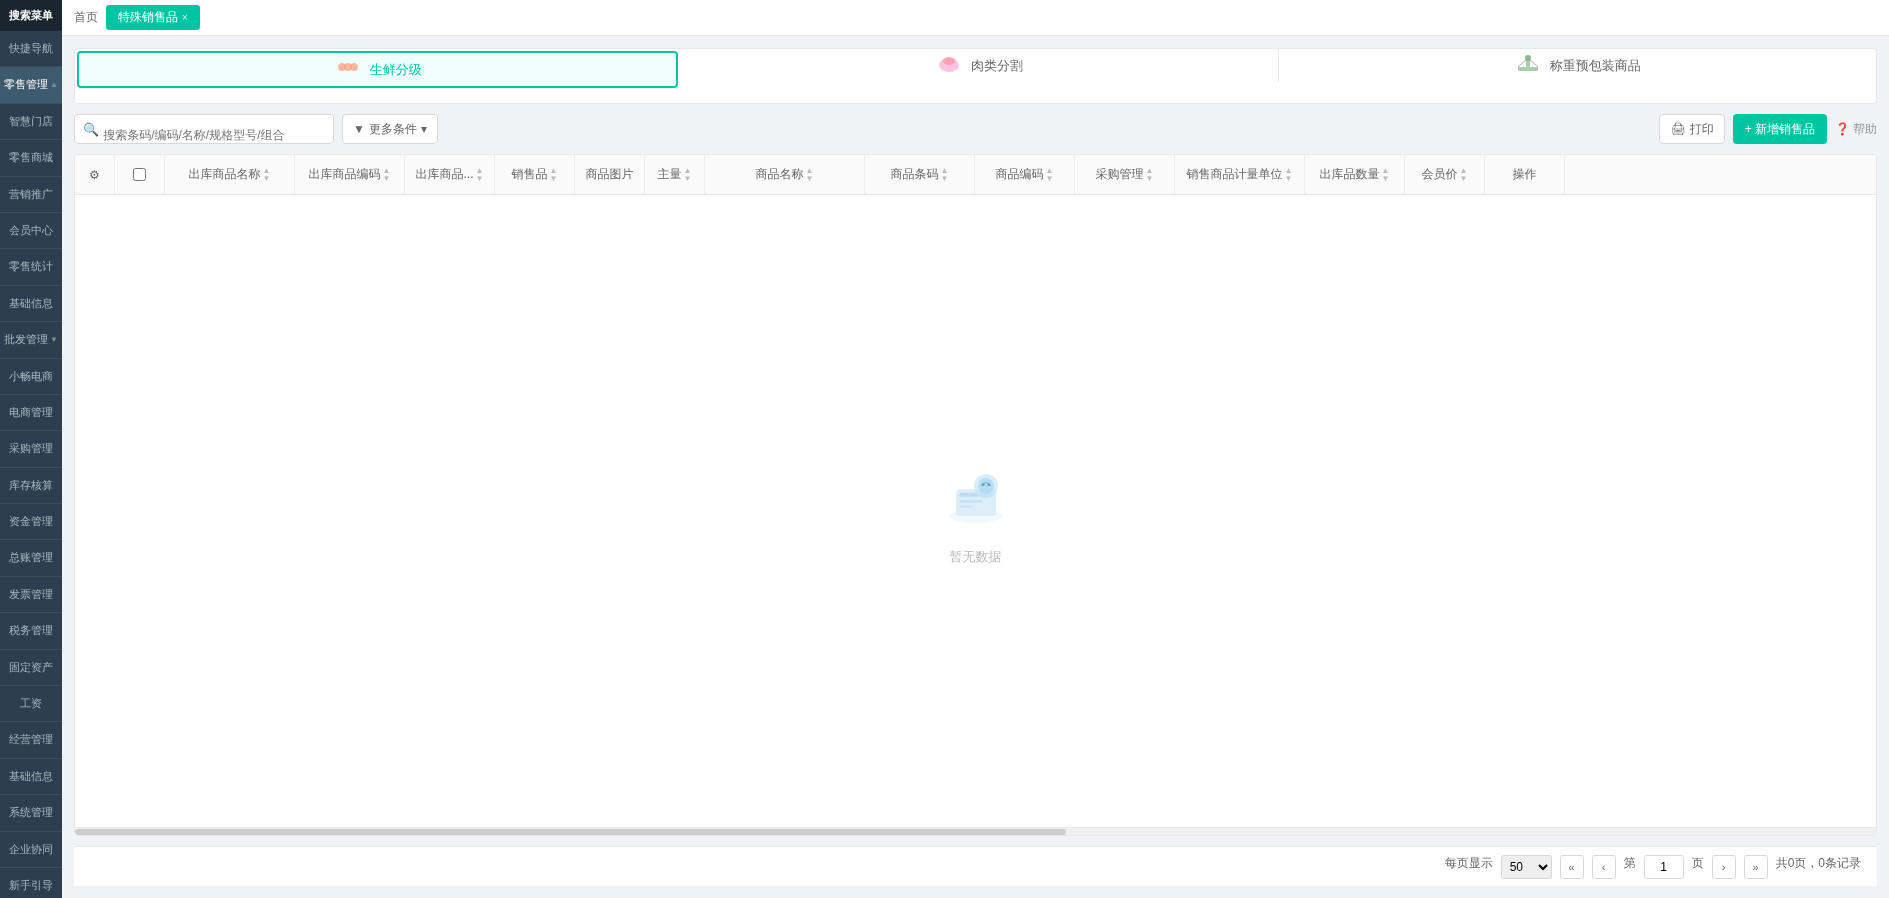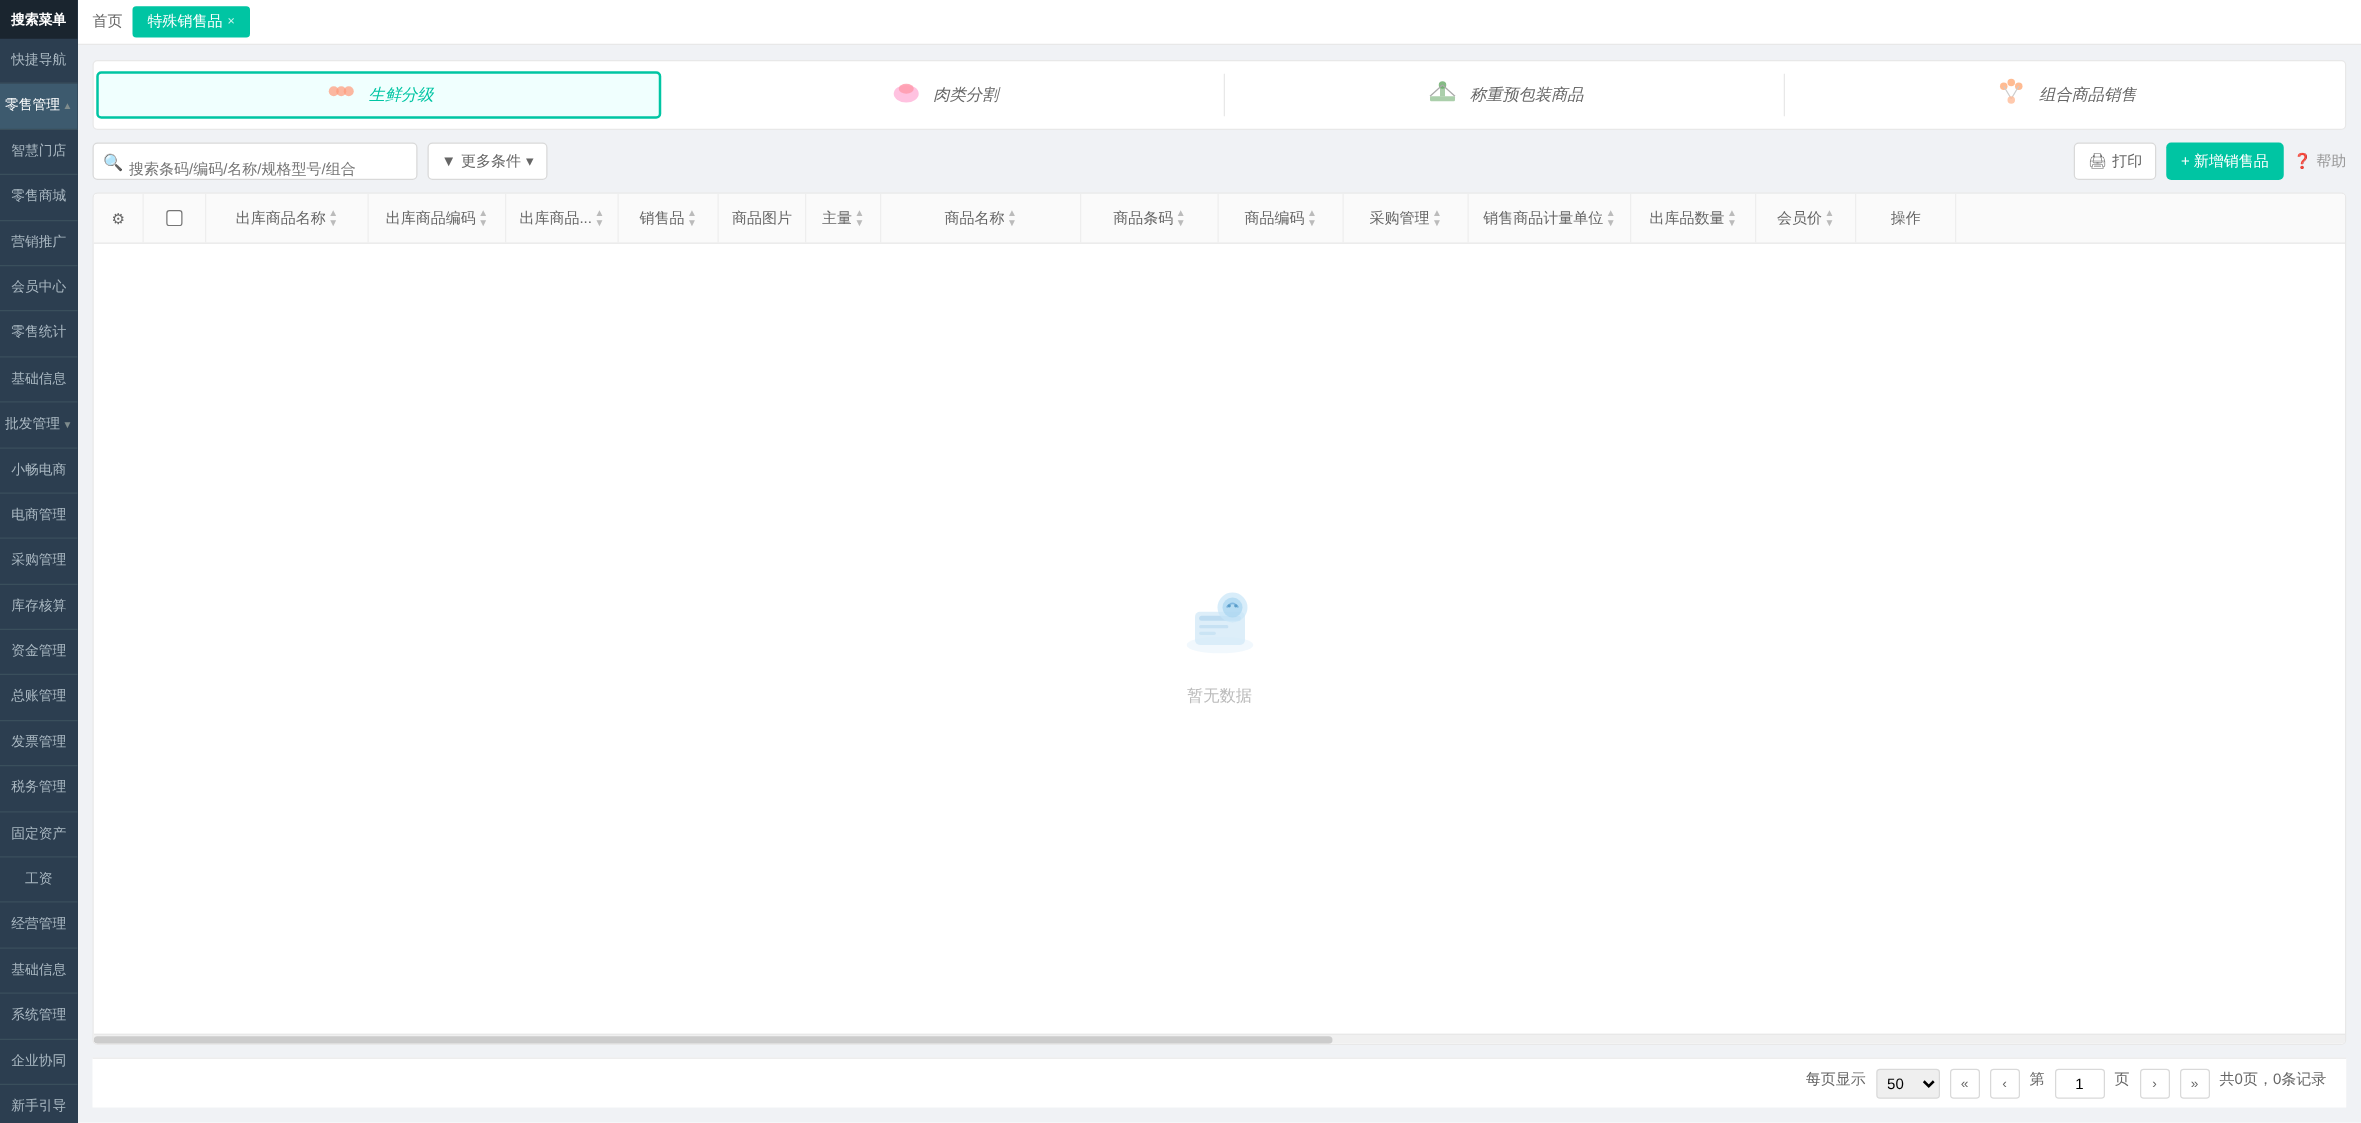--- a/index.html
+++ b/index.html
@@ -90,26 +90,25 @@
       display: flex;
       flex-direction: column;
       gap: 10px;
     }
 
     
     .category-tabs {
       background: #fff;
       border-radius: 4px;
       display: flex;
-      align-items: center;
+      align-items: flex-start;
       border: 1px solid #e8e8e8;
       overflow: hidden;
       flex-shrink: 0;
       height: 56px;
-      font-style: italic;
     }
     .cat-tab {
       flex: 1;
       display: flex;
       align-items: center;
       justify-content: center;
       gap: 8px;
       cursor: pointer;
       border-right: 1px solid #e8e8e8;
       padding: 0 12px;
@@ -402,33 +401,20 @@
           <svg width="28" height="28" viewBox="0 0 28 28">
               <rect x="4" y="18" width="20" height="4" rx="1" fill="#8b8" opacity="0.7"></rect>
               <rect x="12" y="10" width="4" height="8" fill="#8b8" opacity="0.7"></rect>
               <circle cx="14" cy="9" r="3" fill="#6a6" opacity="0.8"></circle>
               <line x1="4" y1="18" x2="14" y2="9" stroke="#aaa" stroke-width="1"></line>
               <line x1="24" y1="18" x2="14" y2="9" stroke="#aaa" stroke-width="1"></line>
             </svg>
         </span>
         <span>称重预包装商品</span>
       </div>
-      <div class="cat-tab">
-        <span class="cat-icon">
-          <svg width="28" height="28" viewBox="0 0 28 28">
-              <circle cx="8" cy="10" r="3" fill="#fa7" opacity="0.8"></circle>
-              <circle cx="14" cy="7" r="3" fill="#fa7" opacity="0.8"></circle>
-              <circle cx="20" cy="10" r="3" fill="#fa7" opacity="0.8"></circle>
-              <line x1="8" y1="10" x2="14" y2="20" stroke="#ccc" stroke-width="1"></line>
-              <line x1="20" y1="10" x2="14" y2="20" stroke="#ccc" stroke-width="1"></line>
-              <circle cx="14" cy="21" r="3" fill="#fb9" opacity="0.8"></circle>
-            </svg>
-        </span>
-        <span>组合商品销售</span>
-      </div>
     </div>
 
     <div class="toolbar">
       <div class="toolbar-left">
         <div class="search-box">
           <span style="color:#bbb;font-size:13px;">🔍</span>
           <input type="text" placeholder="搜索条码/编码/名称/规格型号/组合" style="">
         </div>
         <button class="filter-btn">
           <span>▼</span>

